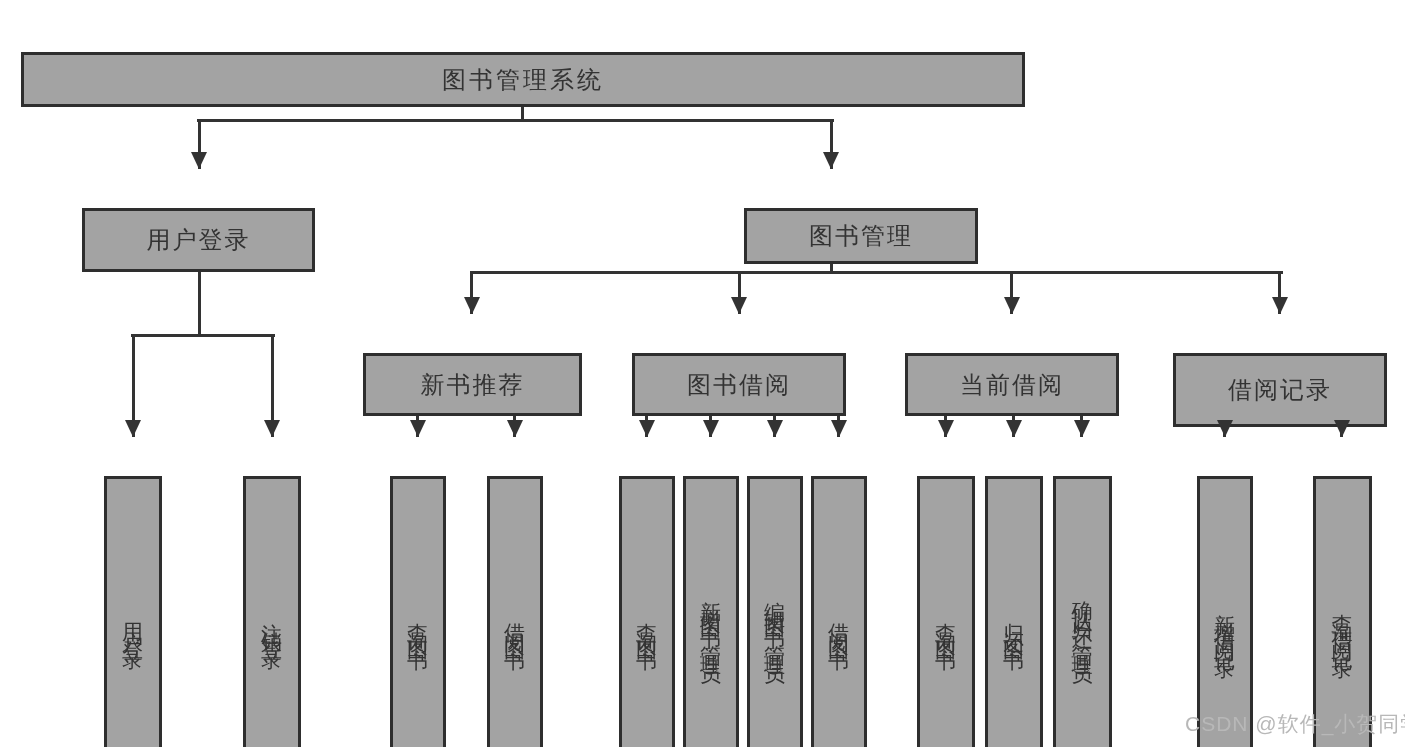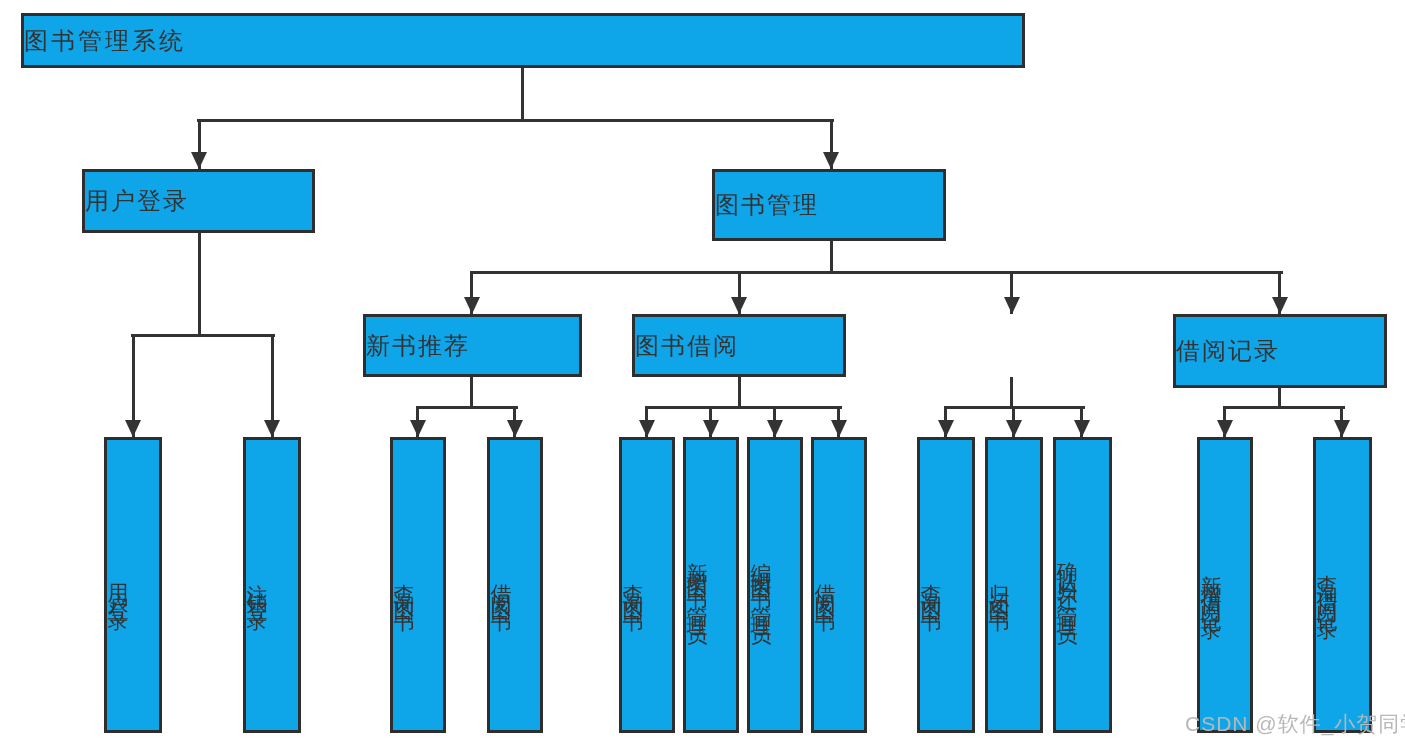--- a/index.html
+++ b/index.html
@@ -1,19 +1,19 @@
 <!DOCTYPE html>
 <html><head>
 <meta charset="utf-8">
 <style>
   html,body{margin:0;padding:0;background:#ffffff;}
   .diagram{position:relative;width:1405px;height:747px;background:#ffffff;
            font-family:"Liberation Sans",sans-serif;color:#333333;overflow:hidden;}
-  .box{position:absolute;background:#0ea5e9;border:3px solid #2e2e2e;box-sizing:border-box;
-       display:flex;align-items:center;z-index:2;}
+  .box{position:absolute;background:#a3a3a3;border:3px solid #2e2e2e;box-sizing:border-box;
+       display:flex;align-items:center;justify-content:center;z-index:2;margin-top:39px;}
   .root{font-size:24px;letter-spacing:3px;}
   .hnode{font-size:24px;letter-spacing:2px;}
   .leaf{top:437px;height:296px;font-size:21px;}
   .vtext{writing-mode:vertical-rl;text-orientation:mixed;letter-spacing:9px;line-height:1.1;}
   .vline{position:absolute;width:3px;background:#333333;z-index:1;}
   .hline{position:absolute;height:3px;background:#333333;z-index:1;}
   .arrow{position:absolute;width:0;height:0;z-index:3;
          border-left:8px solid transparent;border-right:8px solid transparent;
          border-top:17px solid #333333;}
   .watermark{position:absolute;left:1185px;top:710px;font-size:21px;letter-spacing:1px;
@@ -24,29 +24,32 @@
 
 <div class="diagram">
 
   <div class="box root" style="left:21px;top:13px;width:1004px;height:55px">
     <span>图书管理系统</span>
   </div>
 
   <div class="box hnode" style="left:82px;top:169px;width:233px;height:64px">
     <span>用户登录</span>
   </div>
-  <div class="box hnode" style="left:712px;top:169px;width:234px;height:72px">
+  <div class="box hnode" style="left:744px;top:169px;width:234px;height:56px">
     <span>图书管理</span>
   </div>
 
   <div class="box hnode" style="left:363px;top:314px;width:219px;height:63px">
     <span>新书推荐</span>
   </div>
   <div class="box hnode" style="left:632px;top:314px;width:214px;height:63px">
     <span>图书借阅</span>
+  </div>
+  <div class="box hnode" style="left:905px;top:314px;width:214px;height:63px">
+    <span>当前借阅</span>
   </div>
   <div class="box hnode" style="left:1173px;top:314px;width:214px;height:74px">
     <span>借阅记录</span>
   </div>
 
   <div class="box leaf" style="left:104px;width:58px">
     <span class="vtext">用户登录</span>
   </div>
   <div class="box leaf" style="left:243px;width:58px">
     <span class="vtext">注销登录</span>

